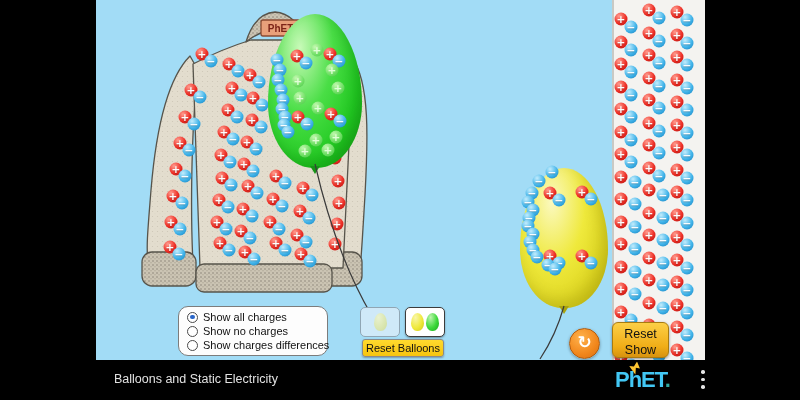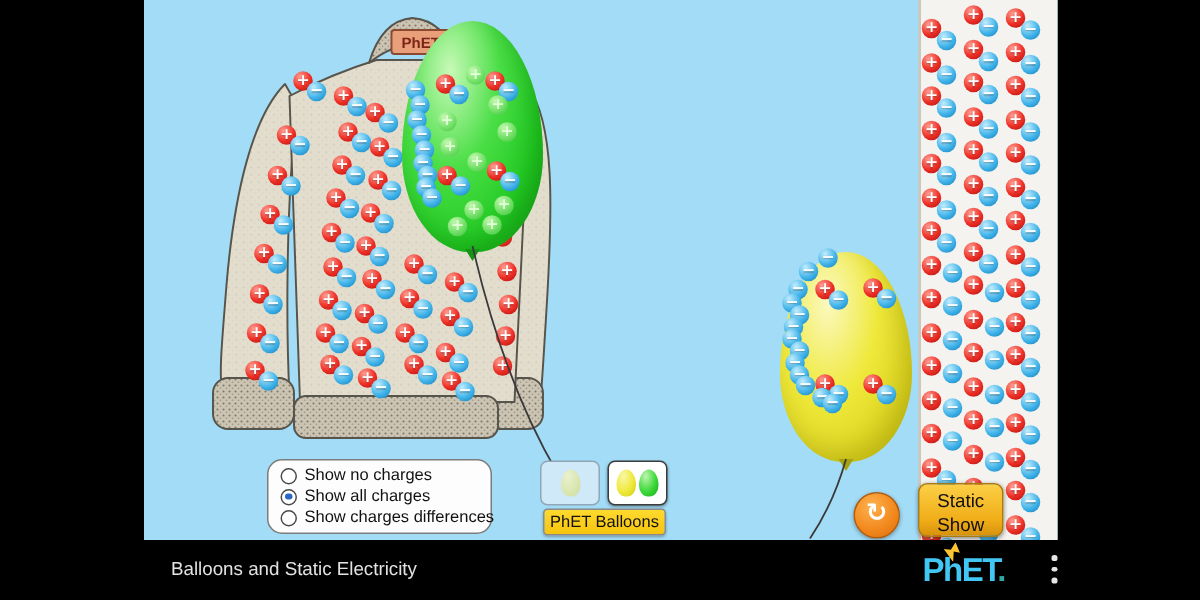--- a/index.html
+++ b/index.html
@@ -337,47 +337,47 @@
         <div class="charge minus" style="left: 459px; top: 269px;">−</div>
       </div>
 
     <svg class="layer" width="609" height="360" viewBox="0 0 609 360">
       <path d="M219,164 Q240,255 276,316" fill="none" stroke="#3a3a3a" stroke-width="1.2"></path>
       <path d="M468,306 Q460,335 444,359" fill="none" stroke="#3a3a3a" stroke-width="1.2"></path>
     </svg>
 
     <div id="control-panel">
       <div class="radio-row">
+        <span class="radio on"></span>
+        <span class="radio-label">Show all charges</span>
+      </div>
+      <div class="radio-row">
         <span class="radio"></span>
         <span class="radio-label">Show no charges</span>
-      </div>
-      <div class="radio-row">
-        <span class="radio on"></span>
-        <span class="radio-label">Show all charges</span>
       </div>
       <div class="radio-row">
         <span class="radio"></span>
         <span class="radio-label">Show charges differences</span>
       </div>
     </div>
 
     <div id="toggle-single" class="toggle">
       <span class="mini-balloon mini-ghost"></span>
     </div>
     <div id="toggle-double" class="toggle">
       <span class="mini-balloon mini-yellow"></span>
       <span class="mini-balloon mini-green"></span>
     </div>
 
-    <div id="reset-balloons-btn">PhET Balloons</div>
+    <div id="reset-balloons-btn">Reset Balloons</div>
     <div id="reset-all-btn">
       <span>↻</span>
     </div>
     <div id="remove-wall-btn">
-      <div>Static</div>
+      <div>Reset</div>
       <div>Show</div>
     </div>
   </div>
 
   <div id="navbar">
     <div class="title">Balloons and Static Electricity</div>
     <div id="logo-group">
       <div id="logo-spark"></div>
       <div id="logo-text"><span>PhET</span><span id="logo-period">.</span></div>
     </div>

